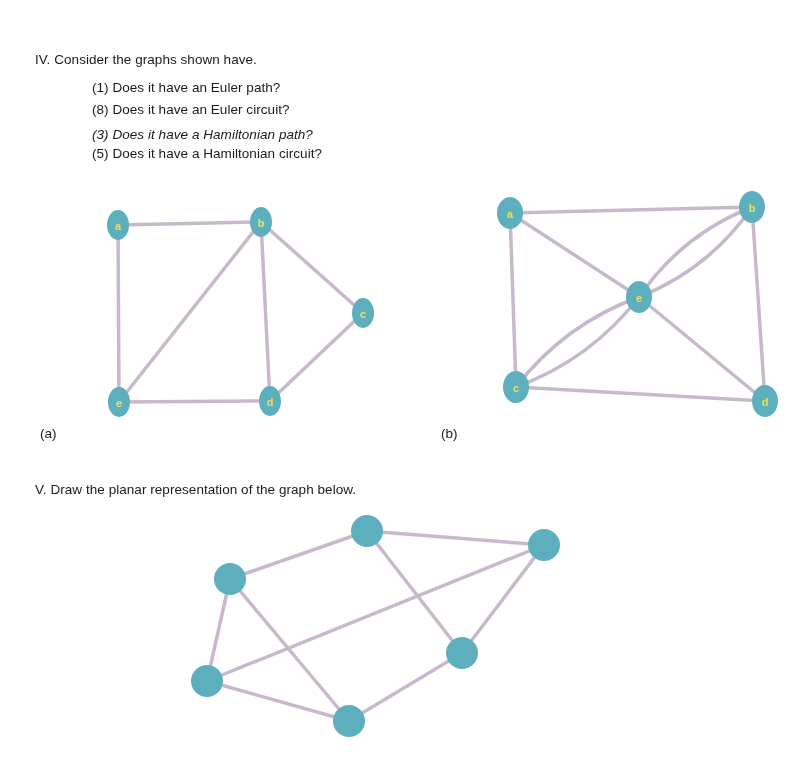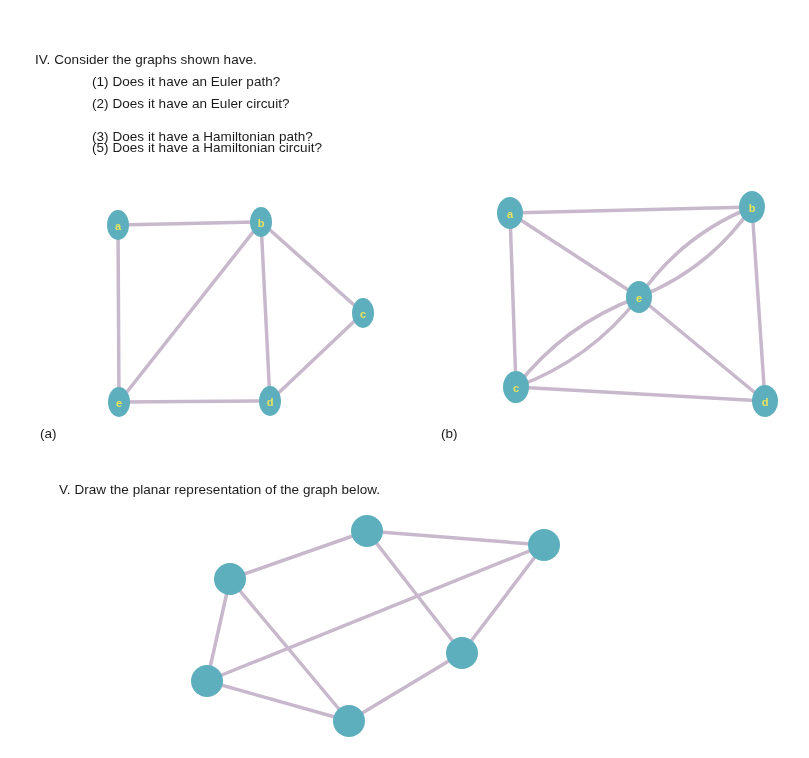--- a/index.html
+++ b/index.html
@@ -16,48 +16,48 @@
       color: #1a1a1a;
     }
     .text {
       position: absolute;
       font-size: 13.5px;
       line-height: 18px;
       white-space: nowrap;
       letter-spacing: 0.05px;
     }
     .heading { left: 35px; top: 51px; }
-    .q { left: 92px; }
+    .q { left: 92px; margin-top: 6px; }
     .q1 { top: 73px; }
     .q2 { top: 95px; }
-    .q3 { top: 128px; }
+    .q3 { top: 120px; font-style: italic; }
     .q4 { top: 139px; }
     .label-a { left: 40px; top: 425px; }
     .label-b { left: 441px; top: 425px; }
-    .heading-v { left: 35px; top: 481px; margin-left: 24px; }
+    .heading-v { left: 35px; top: 481px; }
     svg.graph {
       position: absolute;
       left: 0;
       top: 0;
     }
     .node-label {
       font-family: "Liberation Sans", sans-serif;
       font-size: 11px;
       font-weight: bold;
       fill: #e8e35a;
       text-anchor: middle;
       dominant-baseline: central;
     }
   </style>
 </head>
 <body>
 
 <div class="text heading">IV. Consider the graphs shown have.</div>
 <div class="text q q1">(1) Does it have an Euler path?</div>
-<div class="text q q2">(2) Does it have an Euler circuit?</div>
+<div class="text q q2">(8) Does it have an Euler circuit?</div>
 <div class="text q q3">(3) Does it have a Hamiltonian path?</div>
 <div class="text q q4">(5) Does it have a Hamiltonian circuit?</div>
 
 <svg class="graph" width="809" height="758">
   <g id="edges-a">
       <line x1="118" y1="225" x2="261" y2="222" stroke="#c8b8cc" stroke-width="3.5" stroke-linecap="round"></line>
       <line x1="118" y1="225" x2="119" y2="402" stroke="#c8b8cc" stroke-width="3.5" stroke-linecap="round"></line>
       <line x1="261" y1="222" x2="119" y2="402" stroke="#c8b8cc" stroke-width="3.5" stroke-linecap="round"></line>
       <line x1="261" y1="222" x2="270" y2="401" stroke="#c8b8cc" stroke-width="3.5" stroke-linecap="round"></line>
       <line x1="261" y1="222" x2="363" y2="313" stroke="#c8b8cc" stroke-width="3.5" stroke-linecap="round"></line>

